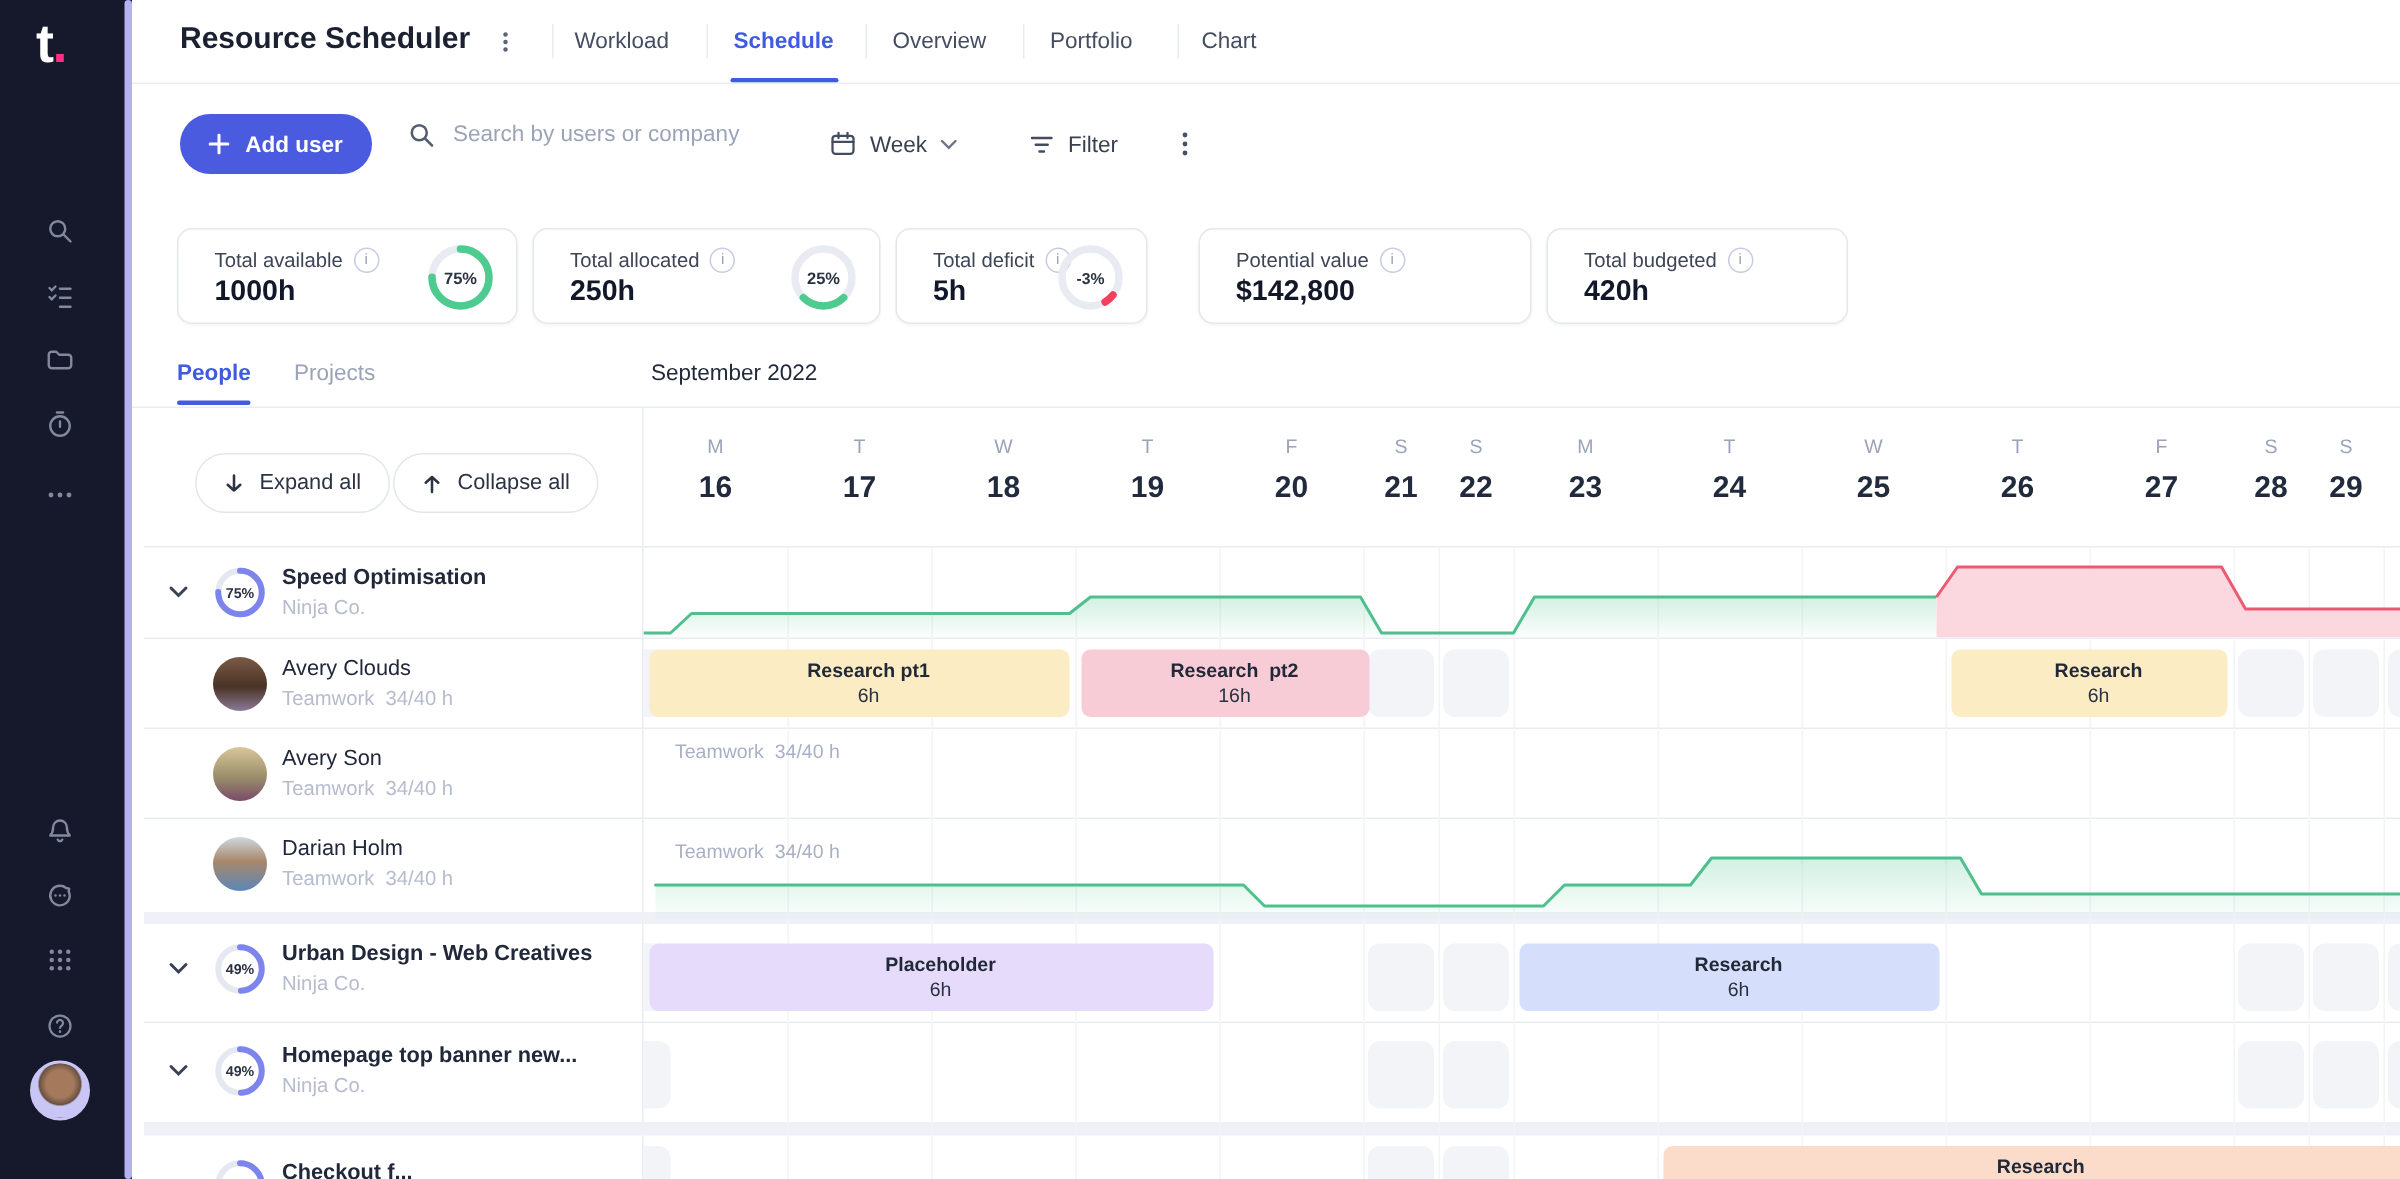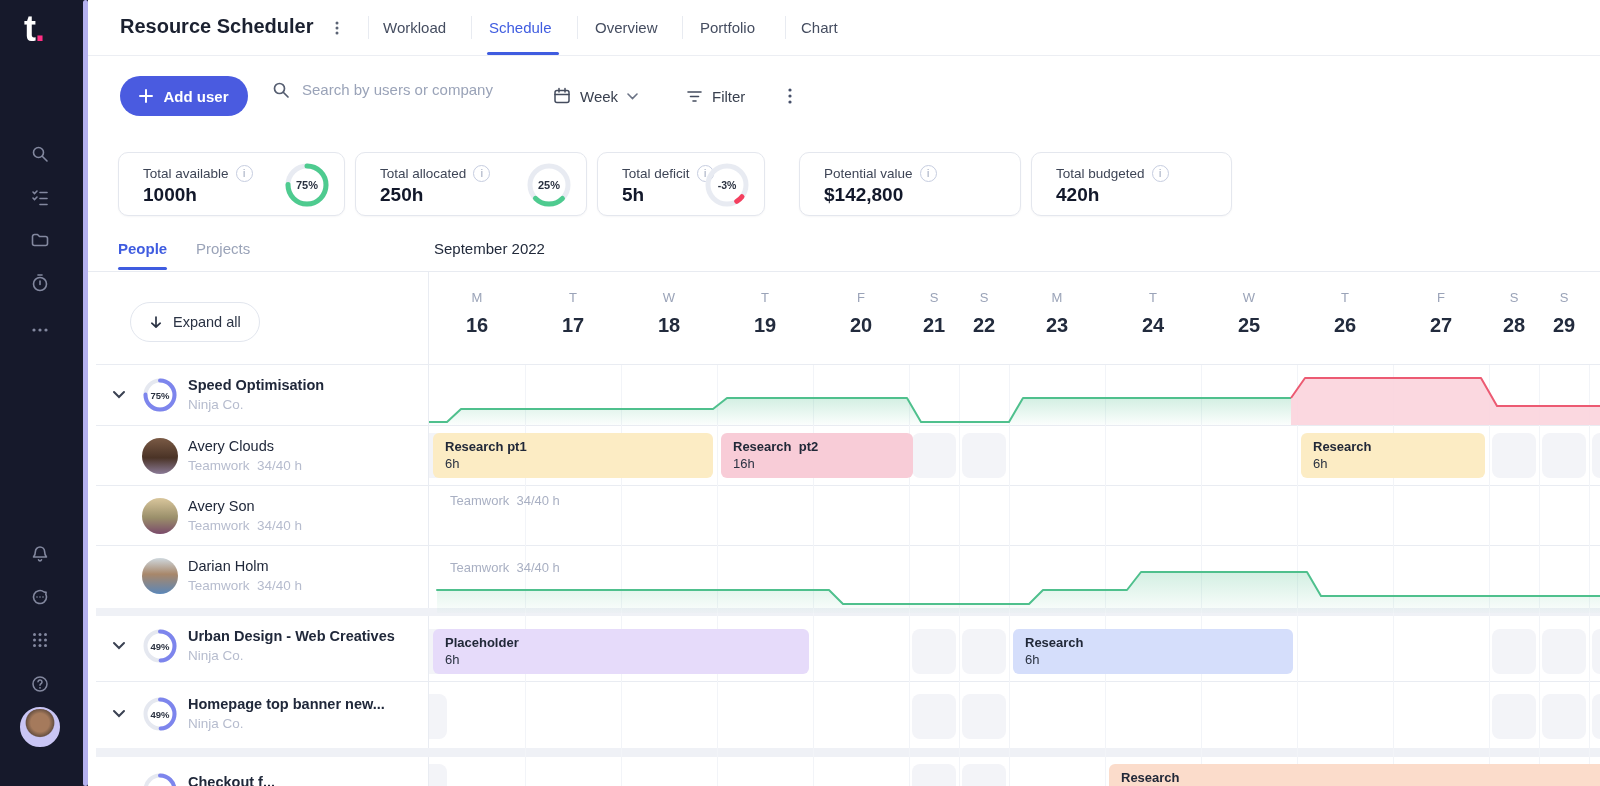--- a/index.html
+++ b/index.html
@@ -9,21 +9,21 @@
   #sidebar{position:absolute;left:0;top:0;width:88px;height:786px;background:#16192b;}
   .side-strip{position:absolute;right:0;top:0;width:5px;height:786px;background:#b5b2ef;border-radius:3px;}
   .logo{position:absolute;left:24px;top:8px;font-size:36px;font-weight:700;color:#fff;letter-spacing:-1px;}
   .logo .dot{color:#ff2e83;}
   .side-ic{position:absolute;left:30px;width:20px;height:20px;color:#83889f;}
   .side-ic svg{width:20px;height:20px;display:block;}
   
   .hdr-border{position:absolute;left:88px;right:0;top:55px;height:1px;background:#eceef3;}
   .title{position:absolute;left:120px;top:15px;font-size:20px;font-weight:700;color:#1b2130;}
   .tab{position:absolute;top:19px;font-size:15px;color:#454d60;cursor:pointer;}
-  .tab.active{color:#3f5ce0;font-weight:400;}
+  .tab.active{color:#3f5ce0;font-weight:700;}
   .tabdiv{position:absolute;top:16px;width:1px;height:23px;background:#e8ebf1;}
   .tab-underline{position:absolute;top:52px;height:3px;background:#3f5ce0;border-radius:2px;}
   
   .addbtn{position:absolute;left:120px;top:76px;width:128px;height:40px;background:#4a5be0;border:none;border-radius:20px;color:#fff;font-size:15px;font-weight:700;display:flex;align-items:center;justify-content:center;gap:10px;cursor:pointer;font-family:inherit;}
   .searchwrap{position:absolute;left:272px;top:80px;display:flex;align-items:center;gap:10px;}
   .searchwrap input{border:none;outline:none;font-size:15px;color:#333;width:240px;font-family:inherit;background:transparent;}
   .searchwrap input::placeholder{color:#9aa3b8;}
   .tool{position:absolute;top:80px;display:flex;align-items:center;gap:9px;font-size:15px;color:#39404f;height:32px;cursor:pointer;}
   
   .card{position:absolute;top:152px;height:64px;background:#fff;border:1px solid #e4e7ee;border-radius:10px;box-shadow:0 1px 2px rgba(25,35,60,.04);box-sizing:border-box;}
@@ -48,21 +48,21 @@
   .wcell{position:absolute;height:45px;background:#f3f4f8;border-radius:8px;}
   
   .chev{position:absolute;width:14px;height:10px;cursor:pointer;}
   .res-name{position:absolute;left:188px;font-size:14.5px;color:#20283a;white-space:nowrap;}
   .res-name.grp{font-weight:700;}
   .res-sub{position:absolute;left:188px;font-size:13.5px;color:#b6bcce;white-space:pre;}
   .avatar{position:absolute;left:142px;width:36px;height:36px;border-radius:50%;}
   .gring{position:absolute;left:142px;}
   
   .tl-label{position:absolute;font-size:13px;color:#a9b0c3;white-space:pre;}
-  .bar{position:absolute;height:45px;border-radius:6px;padding:5px 0 0 12px;box-sizing:border-box;cursor:pointer;}
+  .bar{position:absolute;height:45px;border-radius:6px;padding:5px 0 0 12px;box-sizing:border-box;cursor:pointer;text-align:center;}
   .bar-title{font-size:13px;font-weight:700;color:#212838;line-height:18px;white-space:pre;}
   .bar-hours{font-size:13px;color:#2a3242;line-height:16px;}
   .chart{position:absolute;pointer-events:none;}
 </style>
 </head>
 <body>
 
 <div id="app">
 
   <div id="sidebar">
@@ -254,20 +254,26 @@
   <div class="vtab" style="left:196px;color:#9aa3b8">Projects</div>
   <div class="abs" style="left:118px;top:267px;width:49px;height:3px;background:#3f5ce0;border-radius:2px"></div>
   <div class="monthlbl">September 2022</div>
   <div class="vtab-border"></div>
 
   <button class="pill-btn" style="left:130px">
     <svg width="14" height="15" viewBox="0 0 14 15" fill="none" stroke="#2b3344" stroke-width="1.7" stroke-linecap="round" stroke-linejoin="round">
         <path d="M7 2v10M2.8 8.2L7 12l4.2-3.8"></path>
       </svg>
     <span>Expand all</span>
+  </button>
+  <button class="pill-btn" style="left:262px">
+    <svg width="14" height="15" viewBox="0 0 14 15" fill="none" stroke="#2b3344" stroke-width="1.7" stroke-linecap="round" stroke-linejoin="round">
+        <path d="M7 13V3M2.8 6.8L7 3l4.2 3.8"></path>
+      </svg>
+    <span>Collapse all</span>
   </button>
 
   <div class="daycol" style="left:429px;width:96px">
       <div class="dow">M</div>
       <div class="dnum">16</div>
     </div>
   <div class="daycol" style="left:525px;width:96px">
       <div class="dow">T</div>
       <div class="dnum">17</div>
     </div>

